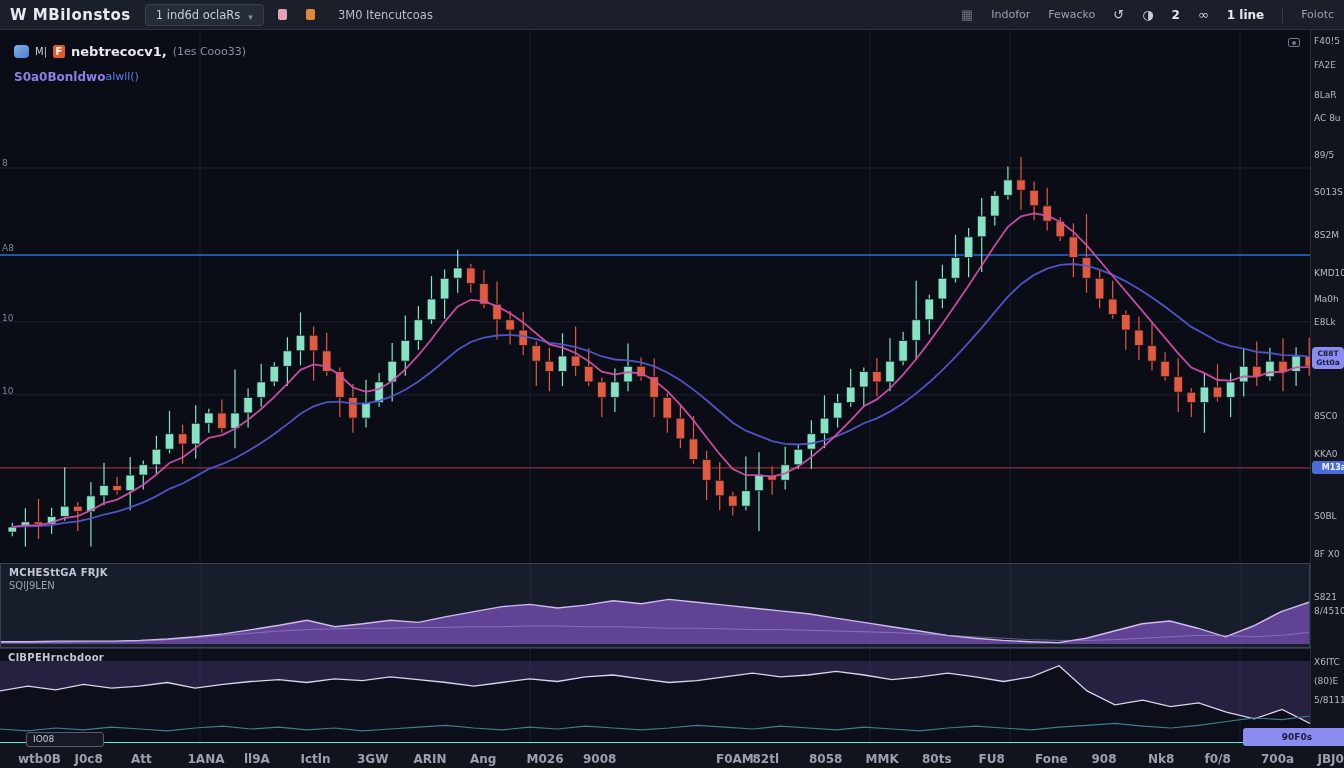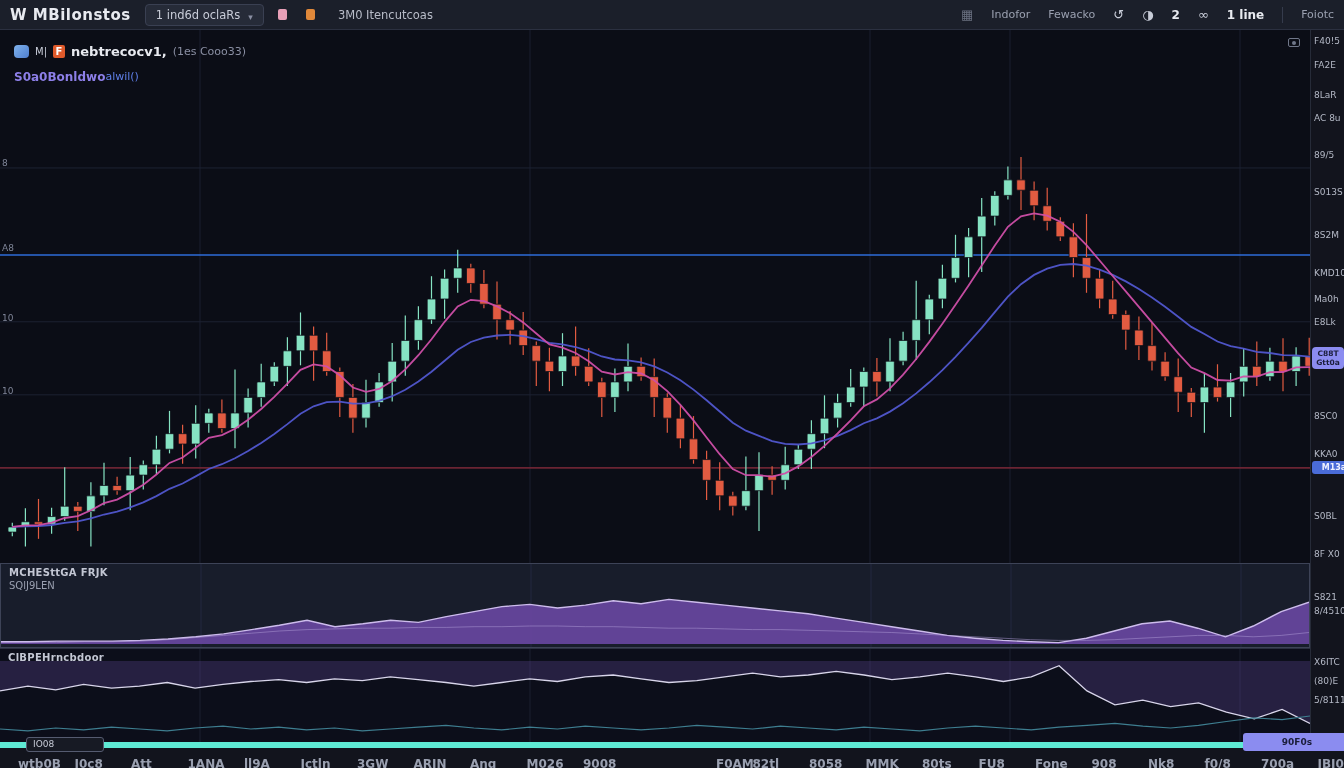--- a/index.html
+++ b/index.html
@@ -67,21 +67,21 @@
   .axlbl { position:absolute; left:3px; color:#b4b9c6; font-size:9px; white-space:nowrap; }
   .badge-pp { position:absolute; left:1px; top:317px; width:32px; height:22px; border-radius:4px;
               background:#8b8cf0; color:#1a1d3a; font-size:7.5px; line-height:9px;
               text-align:center; font-weight:bold; padding-top:2px; }
   .badge-pb { position:absolute; left:1px; top:431px; width:44px; height:13px; border-radius:3px;
               background:#4a6cd8; color:#eef1ff; font-size:8px; line-height:13px;
               text-align:center; font-weight:bold; }
 
   
   .time-axis { position:absolute; top:742px; left:0; width:1344px; height:26px;
-               background:#12141d; border-top:6px solid #5eead4; z-index:6; }
+               background:#12141d; border-top:1px solid #5eead4; z-index:6; }
   .tlbl { position:absolute; top:9px; color:#9aa0b0; font-size:12px; white-space:nowrap;font-weight:bold; }
   .time-box { position:absolute; left:26px; top:-11px; width:78px; height:15px;
               border:1px solid #555b70; border-radius:3px; background:#171a24;
               color:#c8ccd8; font-size:9px; line-height:13px; padding-left:6px; cursor:pointer; }
   .badge-tm { position:absolute; left:1243px; top:-15px; width:108px; height:18px; border-radius:3px;
               background:#8b8cf0; color:#1a1d3a; font-size:9px; font-weight:bold;
               text-align:center; line-height:18px; z-index:7; }
 </style>
 </head>
 <body>

